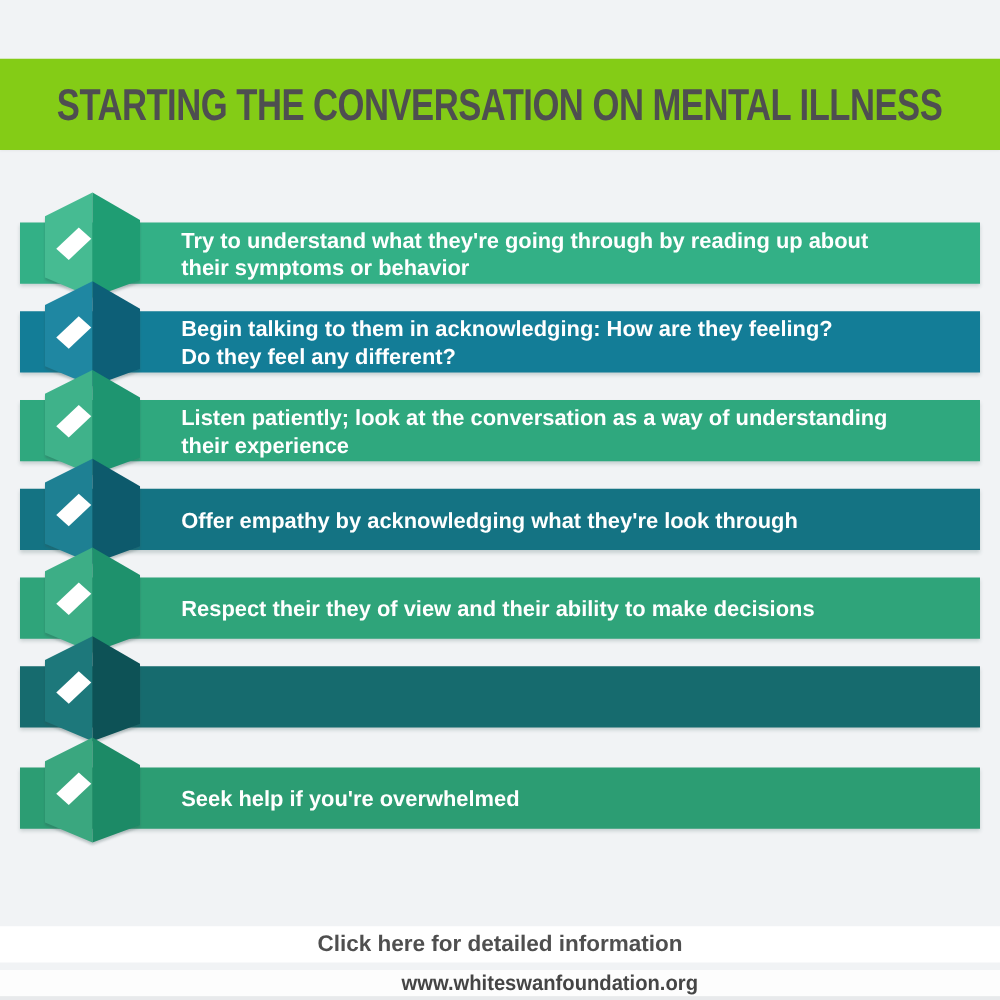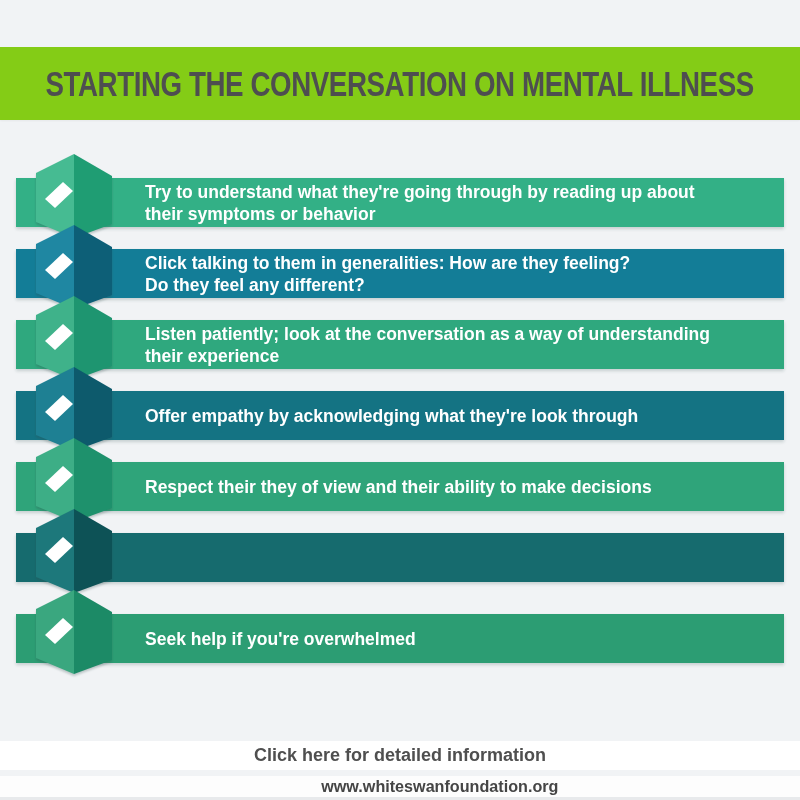--- a/index.html
+++ b/index.html
@@ -76,21 +76,21 @@
   <div class="rowtext">Try to understand what they're going through by reading up about
 their symptoms or behavior</div>
 </div>
 
 <div class="row r1" style="--bar: #137d97; --light: #1f87a2; --dark: #0d5f77;">
   <svg class="chev" viewBox="0 0 110 96">
     <polygon class="pl" points="20,21 58,2 58,86 20,70"></polygon>
     <polygon class="pr" points="58,2 96,24 96,72 58,86"></polygon>
     <polygon class="pd" points="47,30 57,39 39,56 29,47"></polygon>
   </svg>
-  <div class="rowtext">Click talking to them in generalities: How are they feeling?
+  <div class="rowtext">Begin talking to them in acknowledging: How are they feeling?
 Do they feel any different?</div>
 </div>
 
 <div class="row r2" style="--bar: #2fa87e; --light: #3fb28a; --dark: #1e9570;">
   <svg class="chev" viewBox="0 0 110 96">
     <polygon class="pl" points="20,21 58,2 58,86 20,70"></polygon>
     <polygon class="pr" points="58,2 96,24 96,72 58,86"></polygon>
     <polygon class="pd" points="47,30 57,39 39,56 29,47"></polygon>
   </svg>
   <div class="rowtext">Listen patiently; look at the conversation as a way of understanding

